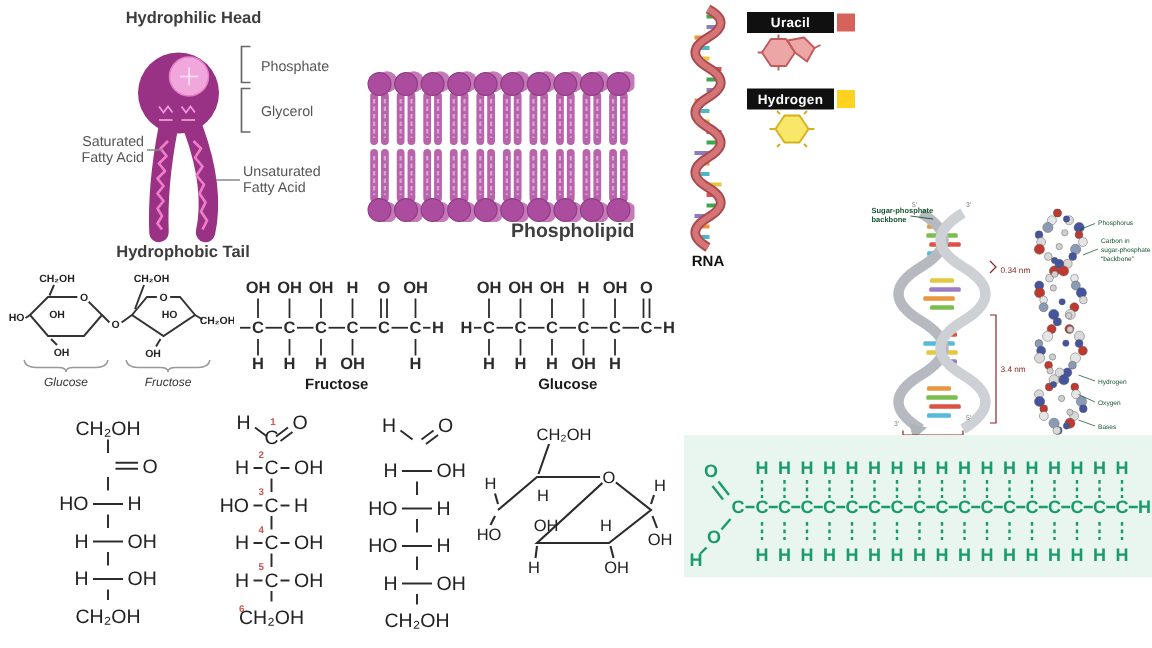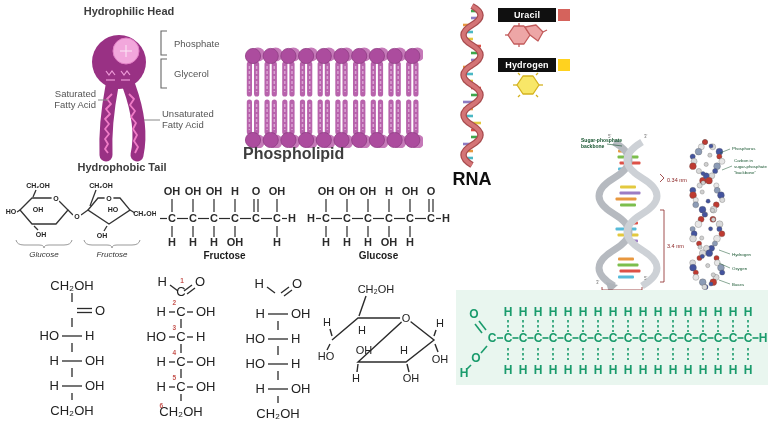--- a/index.html
+++ b/index.html
@@ -1,23 +1,23 @@
 <!DOCTYPE html>
 <html><head>
 <meta charset="utf-8">
 <style>
   html,body{margin:0;padding:0;background:#ffffff;}
   #stage{position:relative;width:768px;height:432px;background:#fff;overflow:hidden;
          font-family:"Liberation Sans",sans-serif;}
   .abs{position:absolute;}
   svg text{font-family:"Liberation Sans",sans-serif;}
-  .bilayer-label{left:243px;top:148px;width:180px;text-align:left;
-                 font-weight:bold;font-size:16px;line-height:11px;color:#3e3e3e;}
+  .bilayer-label{left:243px;top:148px;width:180px;text-align:right;
+                 font-weight:bold;font-size:13px;line-height:11px;color:#3e3e3e;}
   .rna-label{left:449px;top:169px;width:46px;text-align:center;
-             font-weight:bold;font-size:18px;color:#101010;}
+             font-weight:bold;font-size:10px;color:#101010;}
   .legend{left:498px;top:8px;display:flex;flex-direction:column;gap:5px;}
   .lg-head{display:flex;align-items:center;gap:2px;}
   .lg-box{background:#101010;color:#fff;font-weight:bold;font-size:9px;
           padding:2px 0;width:58px;text-align:center;letter-spacing:.2px;}
   .lg-sw{width:12px;height:12px;}
   .lg-icon{margin-left:7px;}
 </style>
 </head>
 <body>
 

